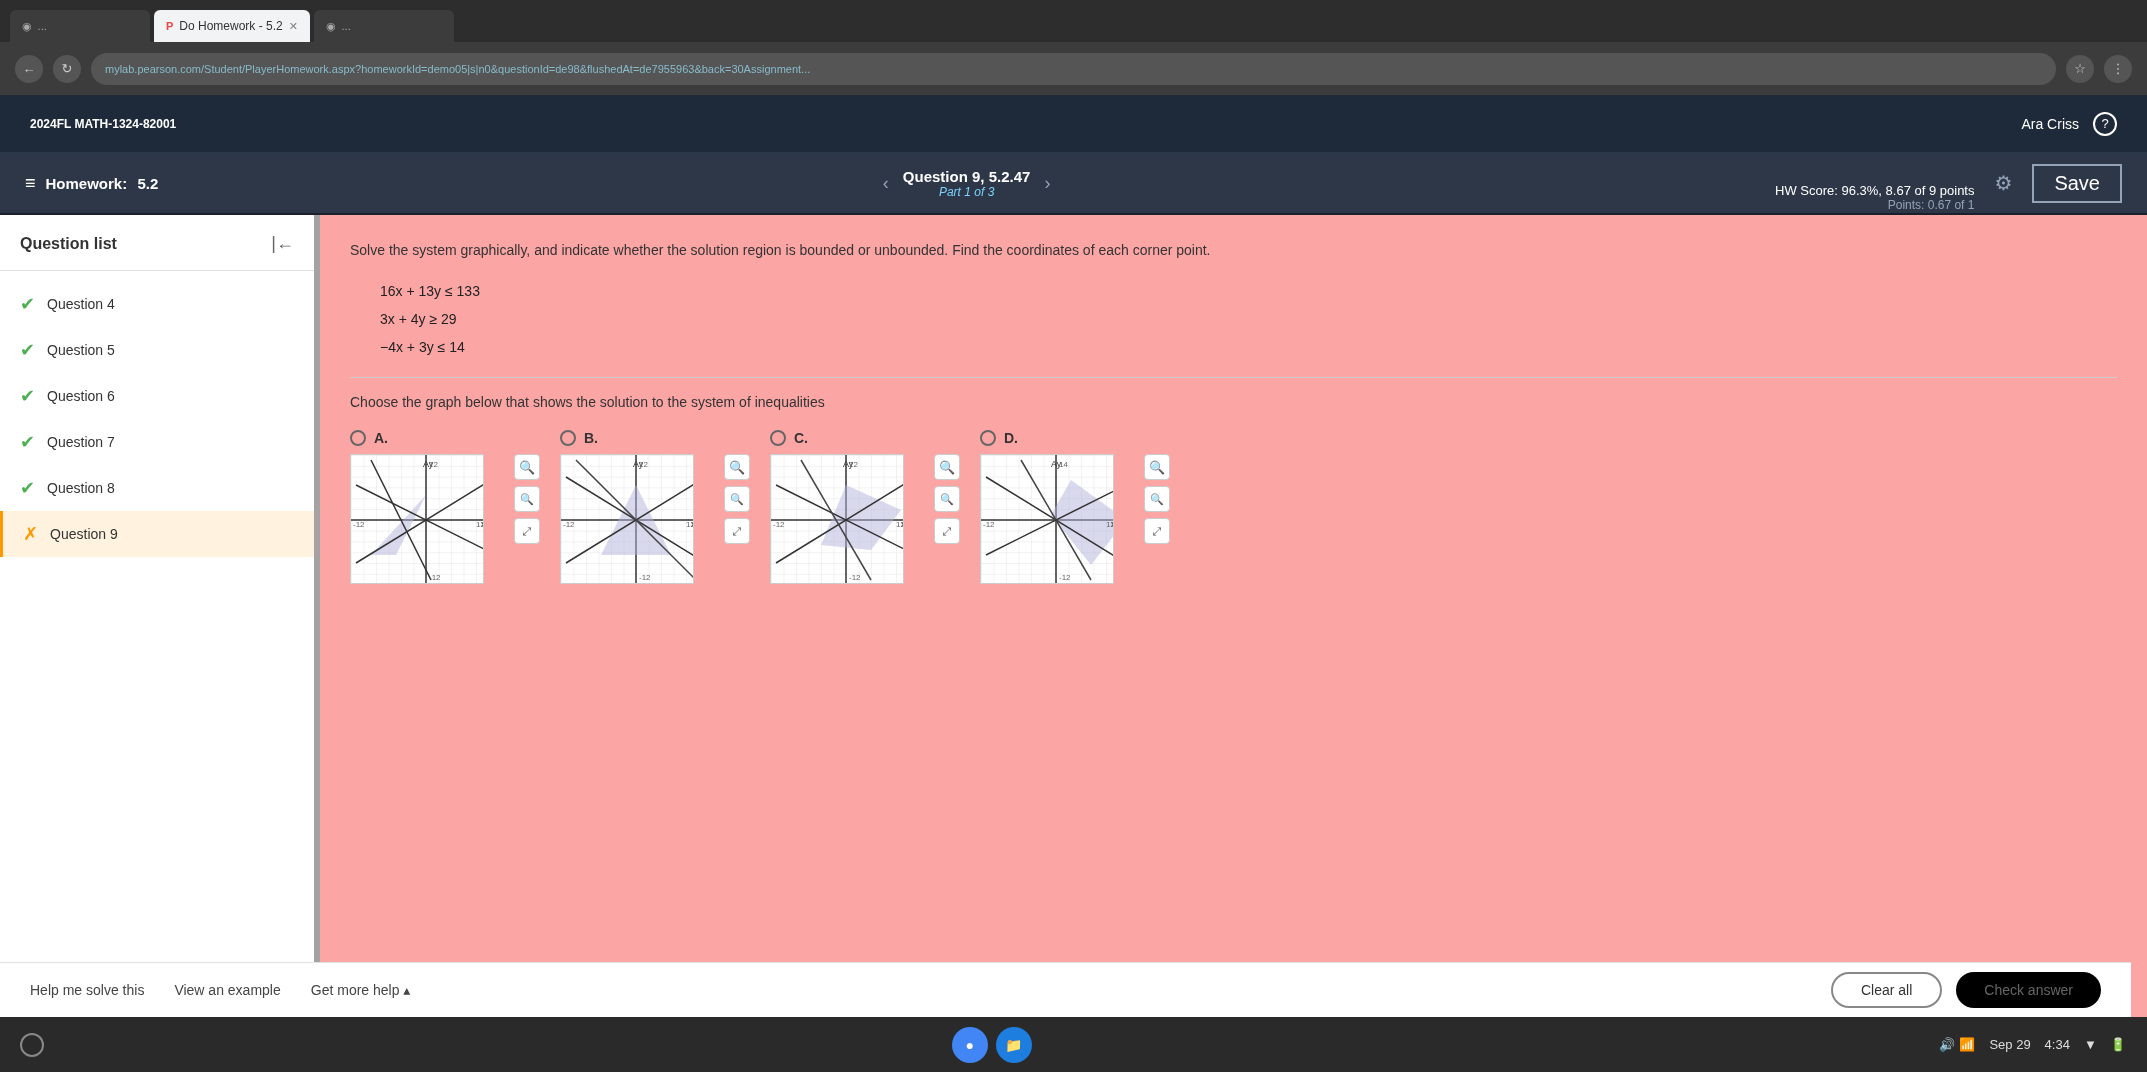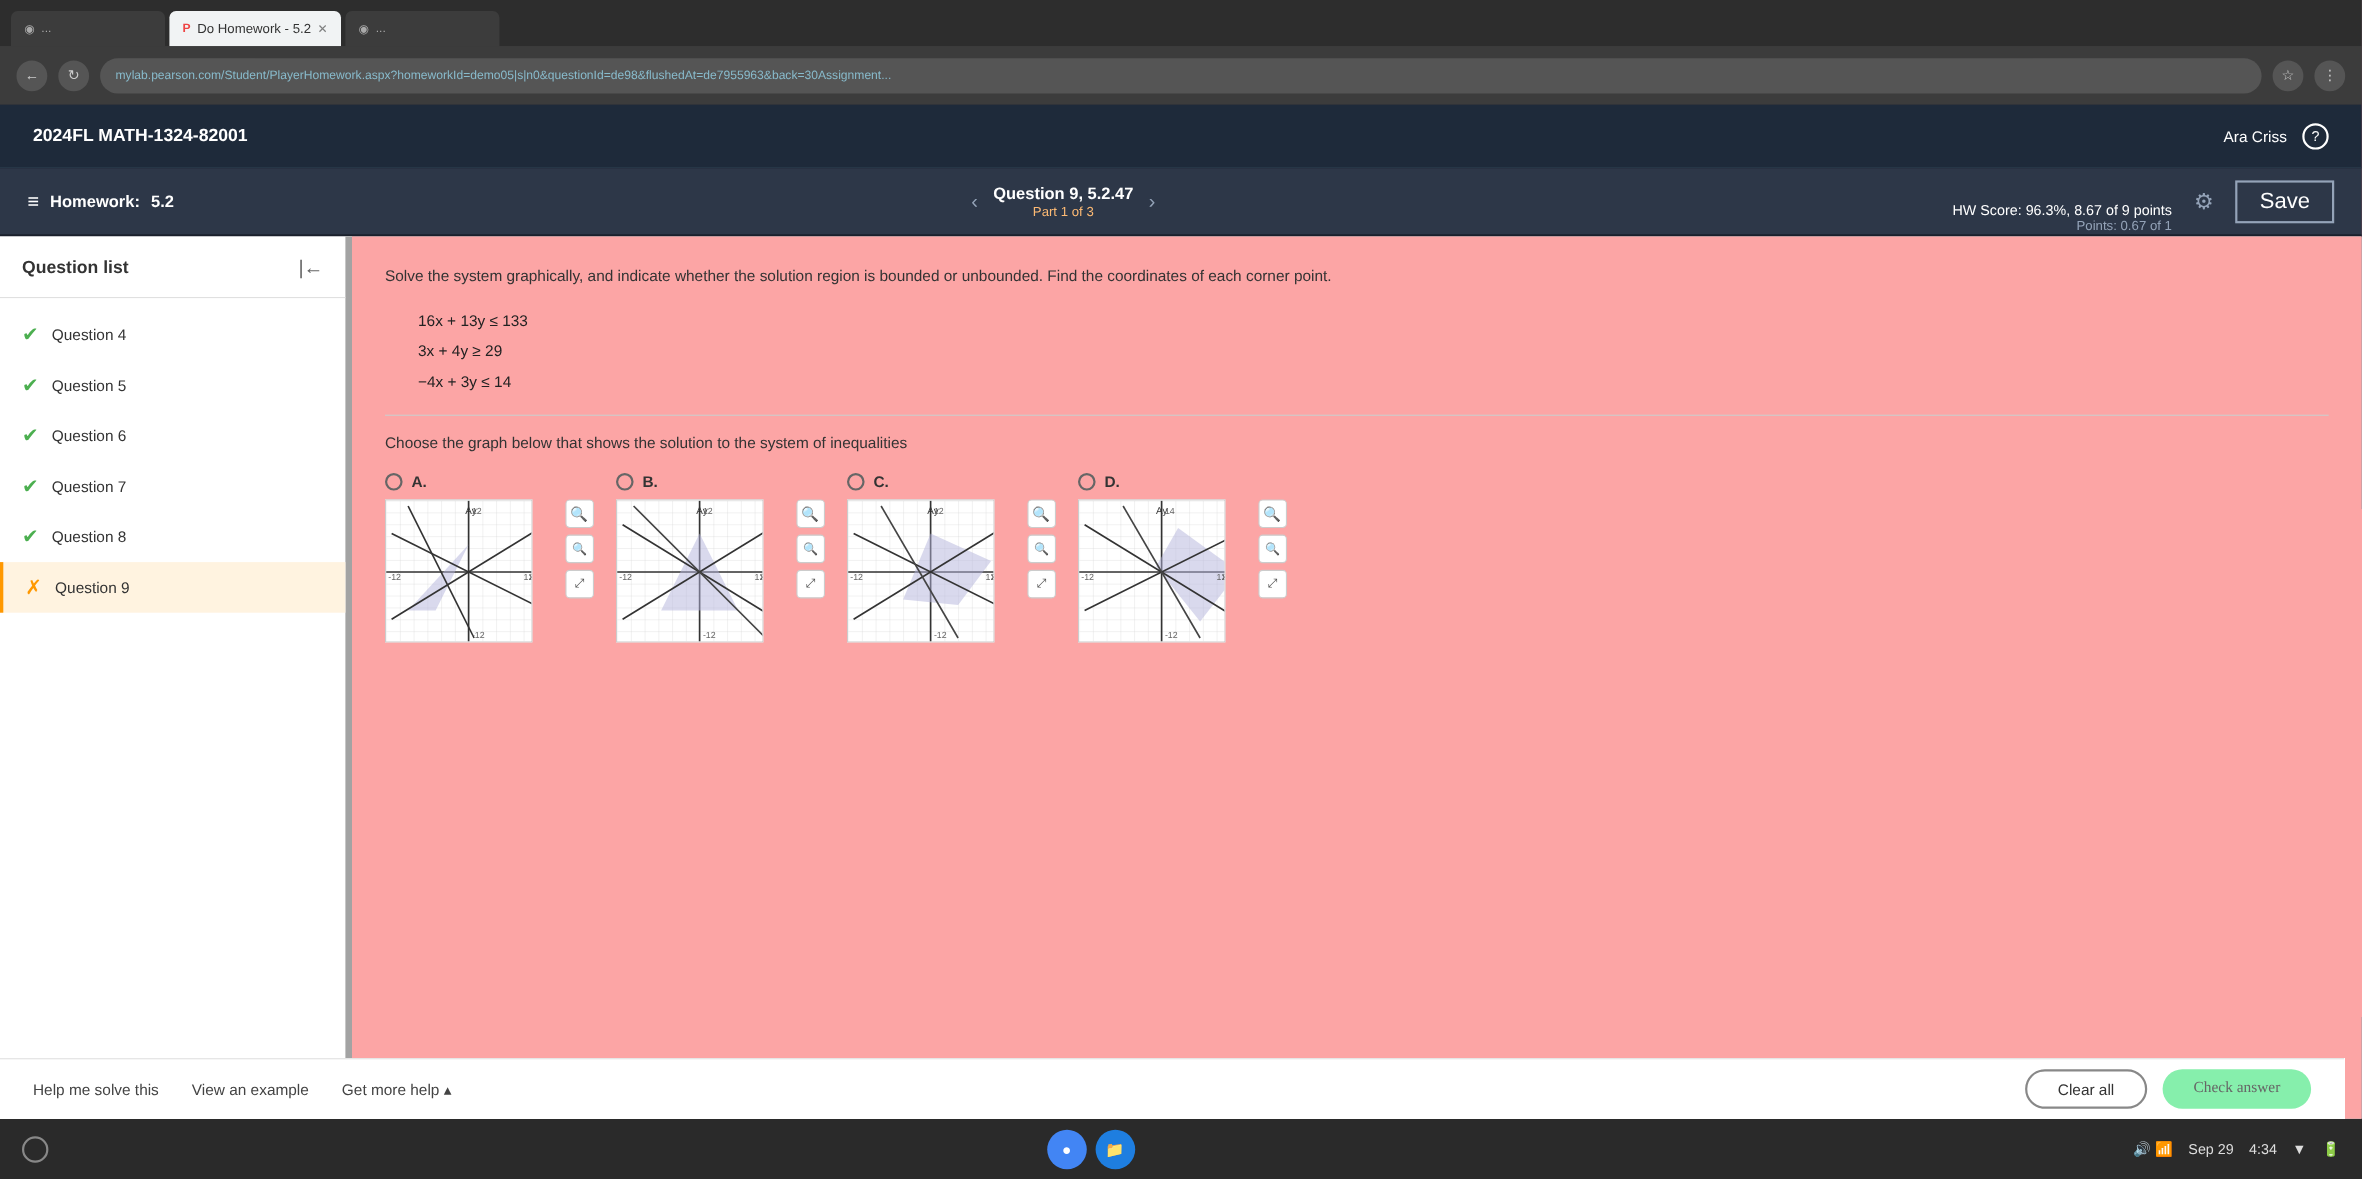--- a/index.html
+++ b/index.html
@@ -71,42 +71,42 @@
     .app-header {
       background: #1e2a3a;
       height: 58px;
       display: flex;
       align-items: center;
       padding: 0 30px;
       color: white;
       justify-content: space-between;
       border-bottom: 1px solid #2a3a4a;
     }
-    .app-title { font-size: 16px; font-weight: 600; }
+    .app-title { font-size: 12px; font-weight: 600; }
     .header-right { display: flex; align-items: center; gap: 14px; font-size: 14px; }
 
     
     .hw-nav {
       background: #2d3748;
       height: 62px;
       display: flex;
       align-items: center;
       padding: 0 25px;
       color: white;
       gap: 20px;
       border-bottom: 2px solid #1a202c;
     }
     .hw-nav-left { display: flex; align-items: center; gap: 10px; font-size: 15px; }
     .hw-menu-icon { font-size: 18px; cursor: pointer; }
     .hw-title { font-size: 15px; }
     .hw-title span { font-weight: 700; }
     .hw-nav-center { flex: 1; display: flex; align-items: center; justify-content: center; gap: 14px; }
     .hw-question-info { text-align: center; }
     .hw-question-main { font-size: 15px; font-weight: 600; }
-    .hw-question-sub { font-size: 12px; color: #fdba74; }
+    .hw-question-sub { font-size: 12px; color: #7dd3fc; font-style: italic; }
     .nav-arrow { font-size: 18px; cursor: pointer; color: #94a3b8; }
     .hw-nav-right { display: flex; align-items: center; gap: 20px; }
     .hw-score-info { text-align: right; margin-top: 28px; }
     .hw-score-main { font-size: 13px; }
     .hw-score-sub { font-size: 12px; color: #94a3b8; }
     .save-btn {
       background: transparent;
       border: 2px solid #94a3b8;
       color: white;
       padding: 6px 20px;
@@ -278,28 +278,27 @@
     .clear-all-btn {
       background: white;
       border: 2px solid #888;
       color: #333;
       padding: 8px 28px;
       border-radius: 22px;
       font-size: 14px;
       cursor: pointer;
     }
     .check-answer-btn {
-      background: #86efac;
+      background: #000000;
       border: none;
       color: #666;
       padding: 8px 28px;
       border-radius: 22px;
       font-size: 14px;
       cursor: pointer;
-      font-family: Liberation Serif, serif;
     }
 
     
     .taskbar {
       position: fixed;
       bottom: 0;
       left: 0;
       right: 0;
       height: 55px;
       background: #2a2a2a;

